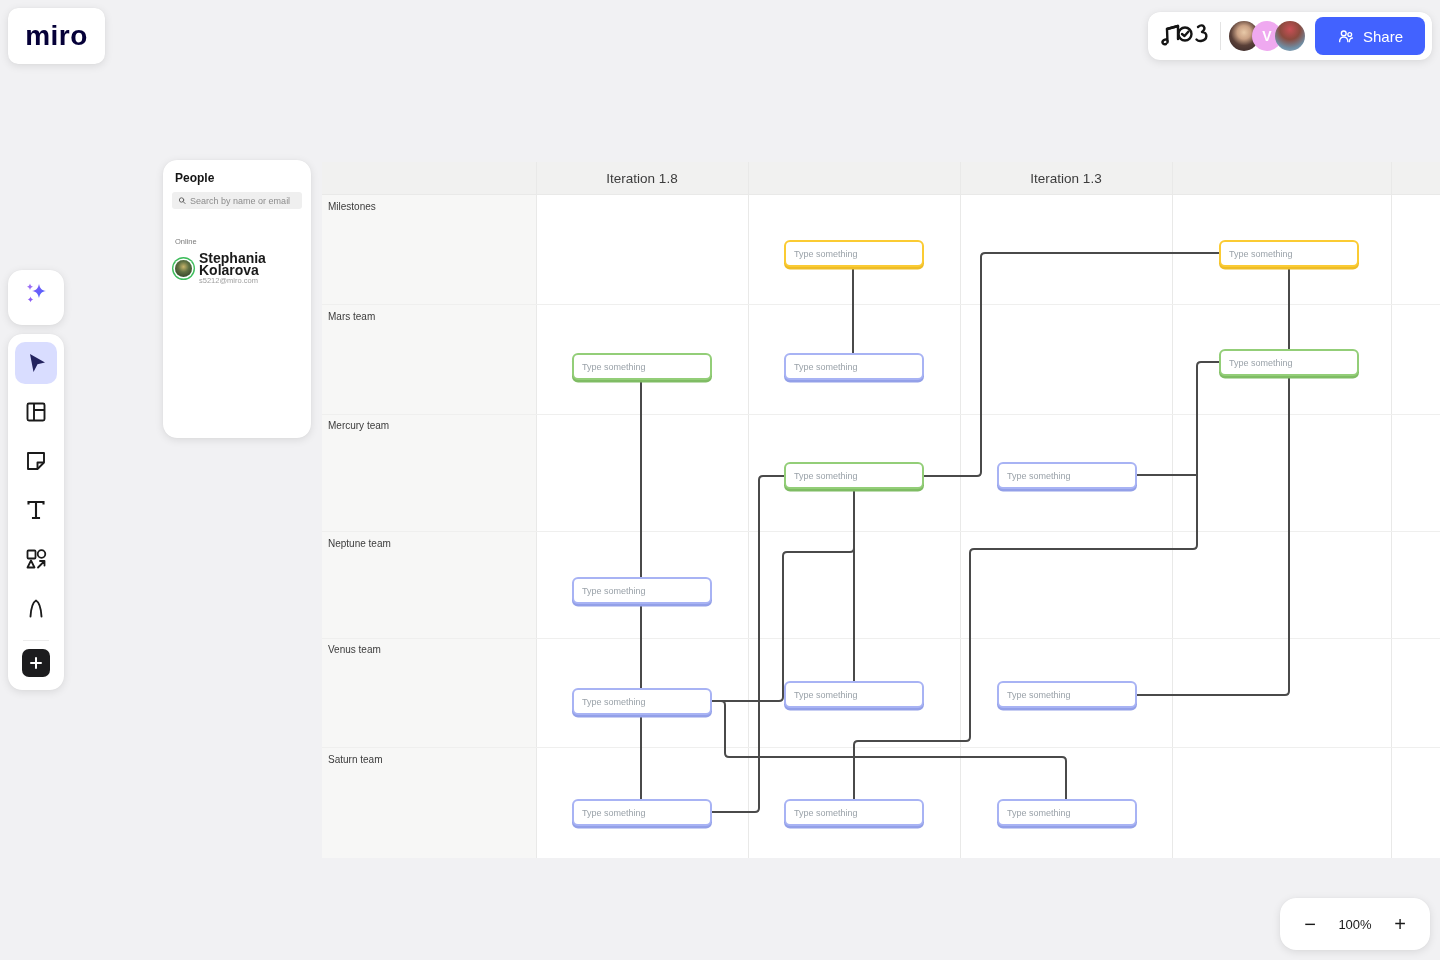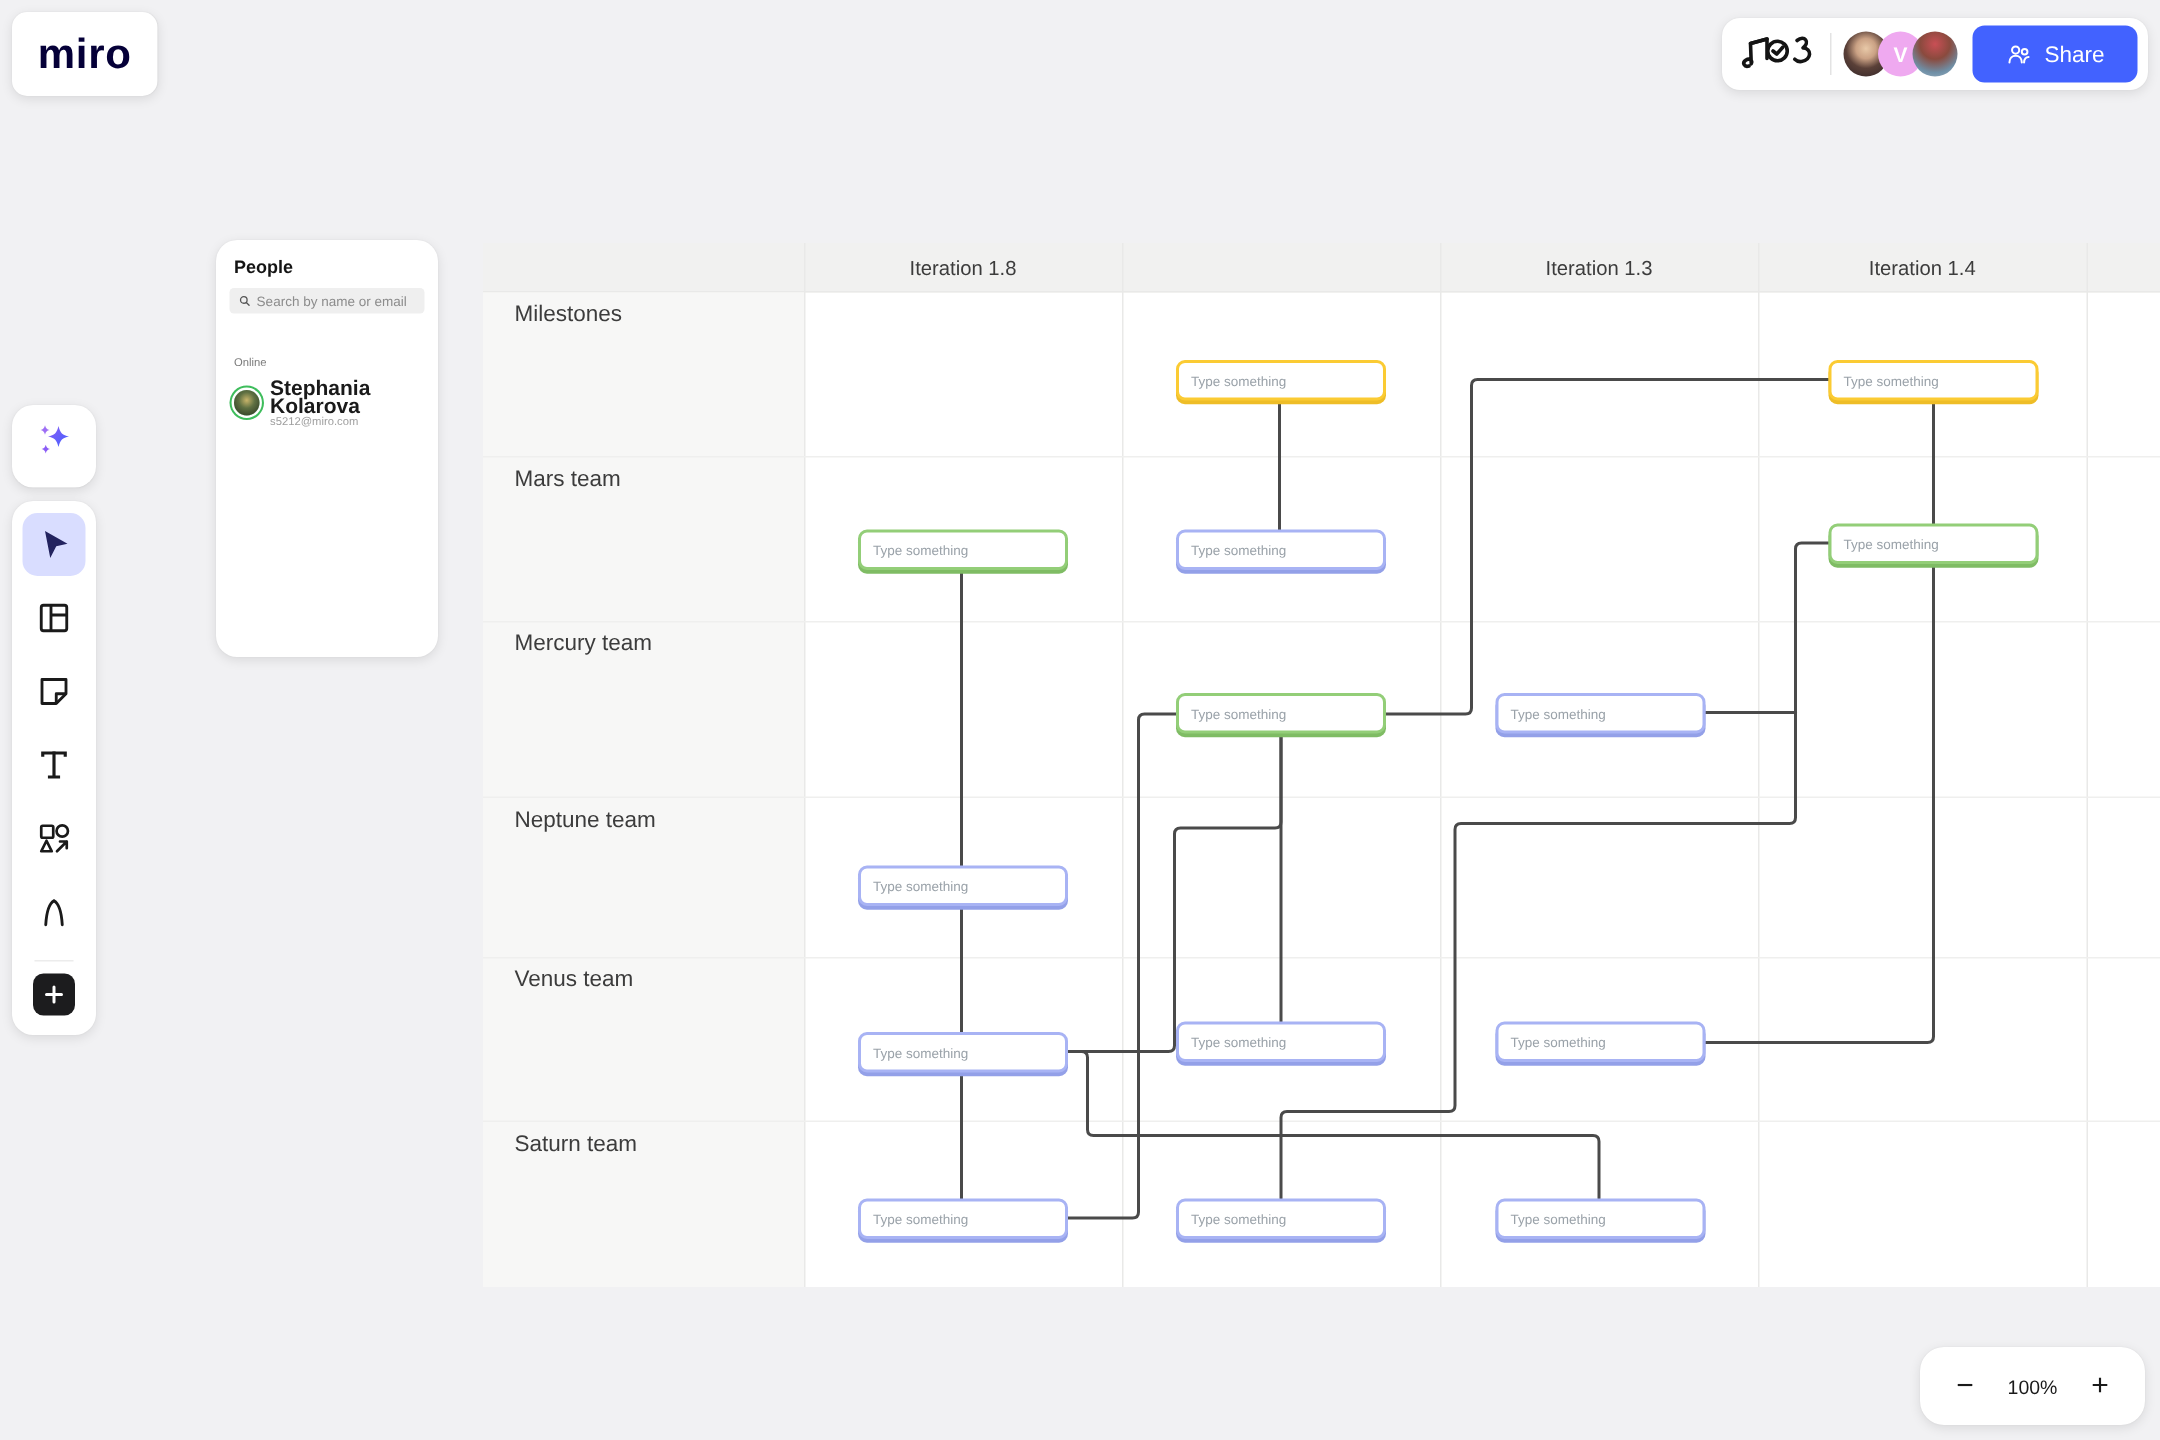--- a/index.html
+++ b/index.html
@@ -18,21 +18,21 @@
   .tb-divider { width:1px; height:28px; background:#e3e3e3; margin:0 8px 0 4px; }
   .avatars { display:flex; align-items:center; }
   .avatar { width:30px; height:30px; border-radius:50%; flex:0 0 auto; }
   .avatar + .avatar { margin-left:-7px; }
   .av-photo1 { background:radial-gradient(circle at 50% 38%, #e8c9a8 0%, #caa184 28%, #5a4038 55%, #2e2326 100%); }
   .av-initial { background:#efa9f0; display:flex; align-items:center; justify-content:center; color:#fff; font-size:14px; font-weight:700; z-index:2; }
   .av-photo2 { background:radial-gradient(circle at 50% 28%, #c94f55 0%, #8a4a3e 38%, #6f8fa6 72%, #9fb4c4 100%); z-index:3; }
   .share-btn { margin-left:10px; height:38px; flex:1; background:#4262ff; border:none; border-radius:8px; color:#fff; font-size:15px; font-family:inherit; display:flex; align-items:center; justify-content:center; gap:8px; cursor:pointer; }
 
   
-  .people { left:144px; top:160px; width:148px; height:278px; border-radius:14px; }
+  .people { left:163px; top:160px; width:148px; height:278px; border-radius:14px; }
   .people h3 { font-size:12px; color:#141414; padding:11px 12px 7px; font-weight:700; }
   .search-box { margin:0 9px; height:17px; background:#efefef; border-radius:3px; display:flex; align-items:center; padding:0 6px; gap:4px; }
   .search-box input { border:none; outline:none; background:transparent; font-family:inherit; font-size:9px; color:#444; width:100%; }
   .search-box input::placeholder { color:#8c8c8c; }
   .online-label { font-size:7.5px; color:#7a7a7a; padding:12px 12px 6px;margin-top:16px; }
   .member { display:flex; align-items:center; gap:7px; padding:0 12px; }
   .member-avatar { width:17px; height:17px; border-radius:50%; background:radial-gradient(circle at 50% 40%, #c8b46a 0%, #5f7042 40%, #23301f 100%); box-shadow:0 0 0 1.6px #fff, 0 0 0 3px #3ebd5c; flex:0 0 auto; }
   .member-name { font-size:14px; font-weight:700; color:#1a1a1a; line-height:12px; }
   .member-email { font-size:7.5px; color:#9e9e9e; }
 
@@ -49,21 +49,21 @@
   .zoombar .zbtn { width:32px; height:32px; border:none; background:transparent; font-size:20px; color:#1a1a1a; cursor:pointer; font-family:inherit; }
   .zoom-level { font-size:13px; color:#1a1a1a; font-weight:400; }
 
   
   .canvas { position:absolute; left:322px; top:162px; width:1118px; height:696px; background:#fff; }
   .grid-header { position:absolute; left:0; top:0; width:1118px; height:33px; background:#f1f1f0; border-bottom:1px solid #e9e9e8; }
   .col-header { position:absolute; top:0; height:33px; display:flex; align-items:center; justify-content:center; font-size:13.5px; color:#3c3c3c; cursor:default; }
   .label-col { position:absolute; left:0; top:33px; width:214px; height:663px; background:#f7f7f6; }
   .vline { position:absolute; top:0; width:1px; height:696px; background:#e9e9e8; }
   .hline { position:absolute; left:0; width:1118px; height:1px; background:#efefee; }
-  .row-label { position:absolute; left:6px; font-size:15px; color:#3c3c3c; cursor:default;margin-left:15px; }
+  .row-label { position:absolute; left:6px; font-size:10px; color:#3c3c3c; cursor:default; }
 
   .connectors { position:absolute; left:0; top:0; width:1118px; height:696px; }
   .connectors path { fill:none; stroke:#4a4a4a; stroke-width:2; stroke-linecap:round; }
 
   .card { position:absolute; width:140px; height:27px; background:#fff; border:2px solid; border-radius:6px; display:flex; align-items:center; padding-left:8px; cursor:pointer; }
   .card span { font-size:9px; color:#9aa2a9; }
   .card.yellow { border-color:#fbcb33; box-shadow:0 2.5px 0 #eebd27; }
   .card.green  { border-color:#93ce78; box-shadow:0 2.5px 0 #7fbc64; }
   .card.blue   { border-color:#a8b3f4; box-shadow:0 2.5px 0 #93a0e8; }
 
@@ -83,21 +83,20 @@
   <div class="vline" style="left:850px"></div>
   <div class="vline" style="left:1069px"></div>
   <div class="hline" style="top:142px"></div>
   <div class="hline" style="top:252px"></div>
   <div class="hline" style="top:369px"></div>
   <div class="hline" style="top:476px"></div>
   <div class="hline" style="top:585px"></div>
 
   <div class="col-header" style="left:214px;width:212px">Iteration 1.8</div>
   <div class="col-header" style="left:638px;width:212px">Iteration 1.3</div>
-  <div class="col-header" style="left:850px;width:219px">Iteration 1.4</div>
 
   <div class="row-label" style="top:39px">Milestones</div>
   <div class="row-label" style="top:149px">Mars team</div>
   <div class="row-label" style="top:258px">Mercury team</div>
   <div class="row-label" style="top:376px">Neptune team</div>
   <div class="row-label" style="top:482px">Venus team</div>
   <div class="row-label" style="top:592px">Saturn team</div>
 
   <svg class="connectors" viewBox="0 0 1118 696">
     <path d="M531,105 V191"></path>

